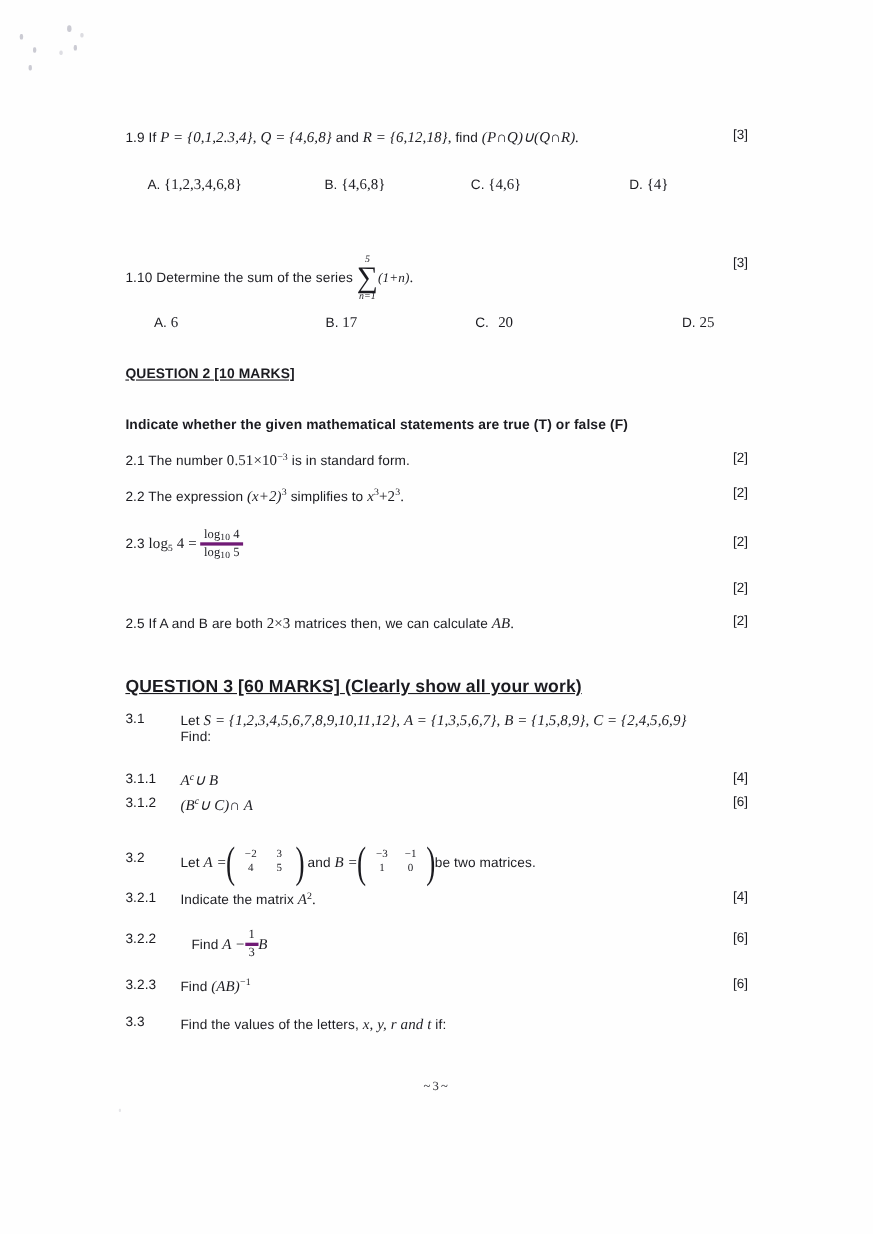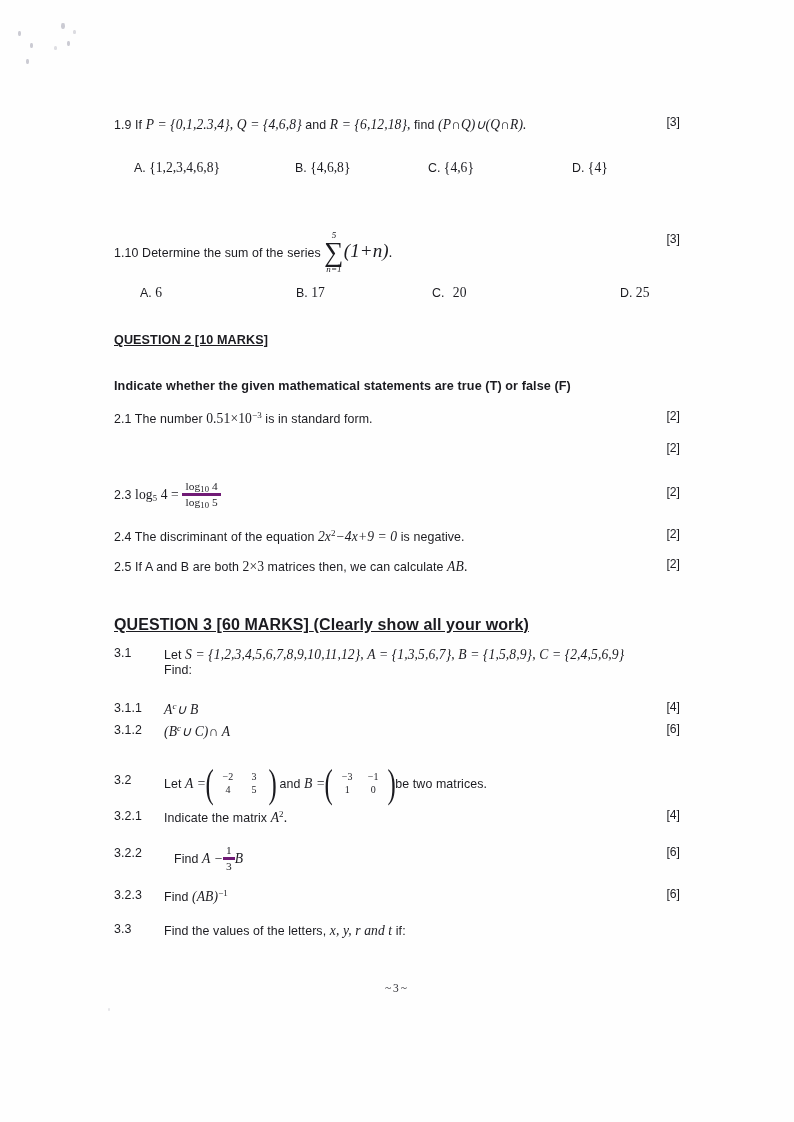--- a/index.html
+++ b/index.html
@@ -204,21 +204,21 @@
     <span class="mathn">{4}</span>
   </div>
 
   <div class="body-text" style="left:114px;top:232px;">
     <span>1.10</span>
     <span>Determine the sum of the series</span>
     <span class="sum">
       <span class="lim">5</span>
       <span class="sig">∑</span>
       <span class="lim">n=1</span>
-    </span><span class="math" style="font-size:19px;">(1+n)</span><span class="mathn">.</span>
+    </span><span class="math" style="font-size:12px;">(1+n)</span><span class="mathn">.</span>
   </div>
   <div class="marks" style="left:640px;top:232px;">[3]</div>
 
   <div class="opt" style="left:140px;top:285px;">
     <span class="lbl">A.</span>
     <span class="mathn">6</span>
   </div>
   <div class="opt" style="left:296px;top:285px;">
     <span class="lbl">B.</span>
     <span class="mathn">17</span>
@@ -237,39 +237,40 @@
   <div class="body-text bold" style="left:114px;top:377px;font-size:12.6px;">Indicate whether the given mathematical statements are true (T) or false (F)</div>
 
   <div class="body-text" style="left:114px;top:409px;">
     <span>2.1</span>
     <span>The number</span>
     <span class="mathn">0.51×10</span><sup class="exn">−3</sup>
     <span>is in standard form.</span>
   </div>
   <div class="marks" style="left:640px;top:409px;">[2]</div>
 
+  <div class="body-text" style="left:114px;top:441px;">
+    <span>2.2</span>
+    <span>The expression</span>
+    <span class="math">(x+2)</span><sup class="exn">3</sup>
+    <span>simplifies to</span>
+    <span class="math">x</span><sup class="exn">3</sup><span class="mathn">+2</span><sup class="exn">3</sup><span class="mathn">.</span>
+  </div>
   <div class="marks" style="left:640px;top:441px;">[2]</div>
 
   <div class="body-text" style="left:114px;top:481px;">
     <span>2.3</span>
     <span class="mathn">log</span><sub class="ix">5</sub>
     <span class="mathn">4 =</span>
     <span class="frac small">
       <span class="num"><span>log</span><sub class="ix">10</sub> <span>4</span></span>
       <span class="den"><span>log</span><sub class="ix">10</sub> <span>5</span></span>
     </span>
   </div>
   <div class="marks" style="left:640px;top:485px;">[2]</div>
 
-  <div class="body-text" style="left:114px;top:527px;">
-    <span>2.4</span>
-    <span>The discriminant of the equation</span>
-    <span class="math">2x</span><sup class="exn">2</sup><span class="math">−4x+9 = 0</span>
-    <span>is negative.</span>
-  </div>
   <div class="marks" style="left:640px;top:527px;">[2]</div>
 
   <div class="body-text" style="left:114px;top:557px;">
     <span>2.5</span>
     <span>If A and B are both</span>
     <span class="mathn">2×3</span>
     <span>matrices then, we can calculate</span>
     <span class="math">AB</span><span class="mathn">.</span>
   </div>
   <div class="marks" style="left:640px;top:557px;">[2]</div>

